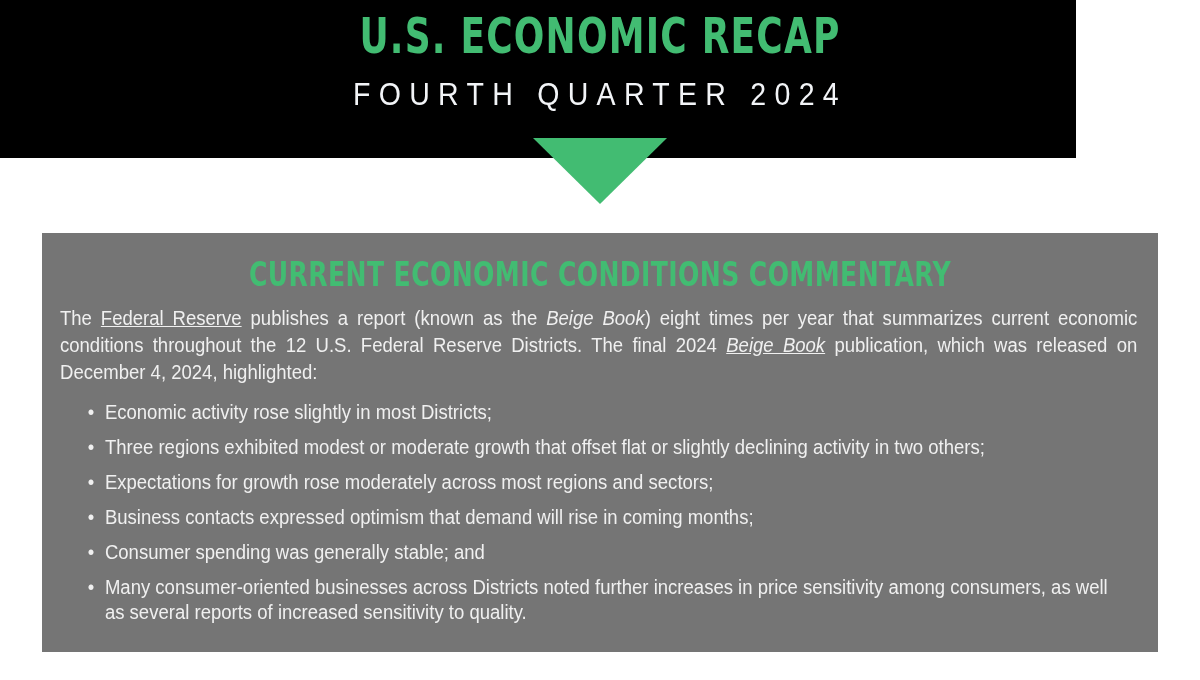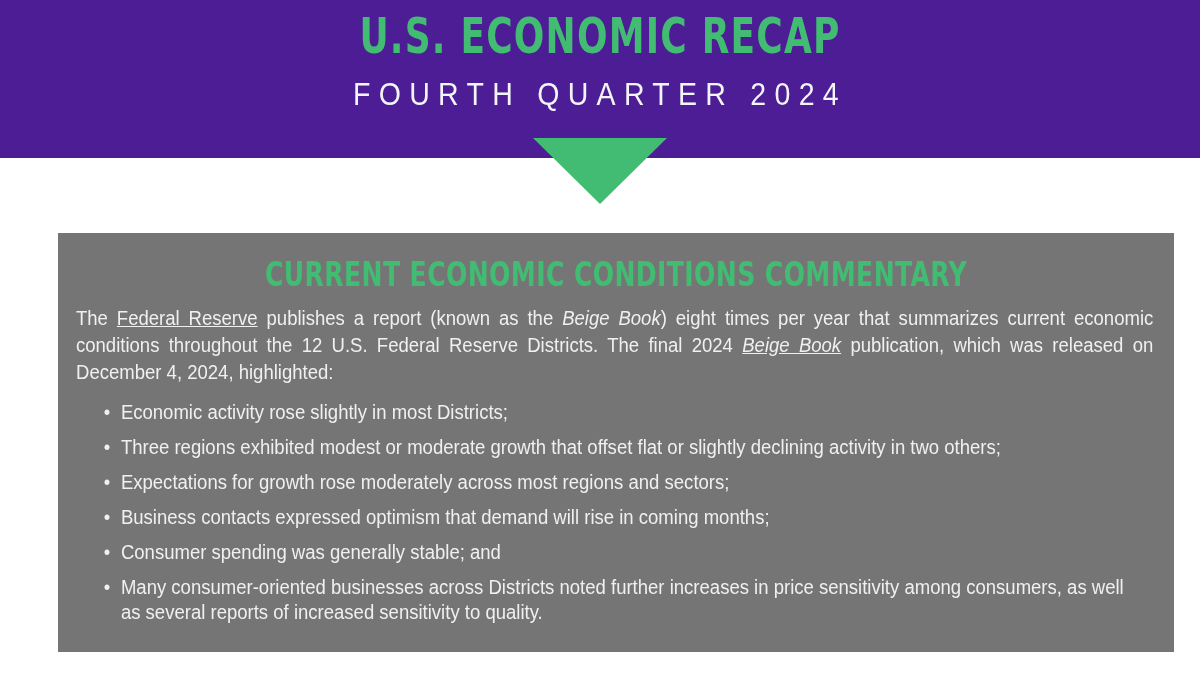--- a/index.html
+++ b/index.html
@@ -13,23 +13,23 @@
     font-family: "Liberation Sans", sans-serif;
     overflow: hidden;
     position: relative;
   }
 
   
   .header-bar {
     position: absolute;
     left: 0;
     top: 0;
-    width: 1200px;
+    width: 1076px;
     height: 158px;
-    background: #4c1d95;
+    background: #000000;
     box-sizing: border-box;
   }
   .header-title {
     position: absolute;
     left: 0;
     top: 8px;
     width: 1200px;
     text-align: center;
     color: #42bc72;
     font-family: "DejaVu Sans Condensed", "Liberation Sans Narrow", "Liberation Sans", sans-serif;
@@ -73,21 +73,20 @@
   
   .content-panel {
     position: absolute;
     left: 42px;
     top: 233px;
     width: 1116px;
     height: 419px;
     background: #757575;
     box-sizing: border-box;
     padding: 0;
-    margin-left: 16px;
   }
   .panel-heading {
     margin: 0;
     padding: 22px 10px 0 10px;
     text-align: center;
     color: #42bc72;
     font-family: "DejaVu Sans Condensed", "Liberation Sans Narrow", "Liberation Sans", sans-serif;
     font-weight: bold;
     font-size: 34px;
     line-height: 38px;

